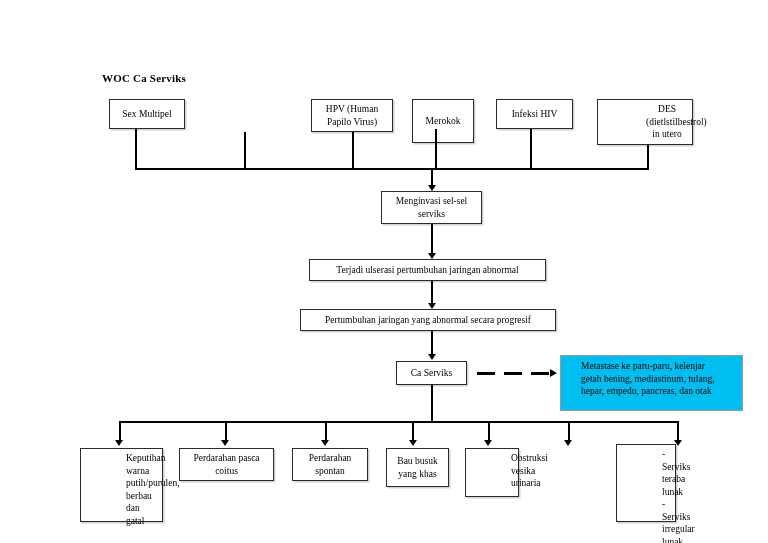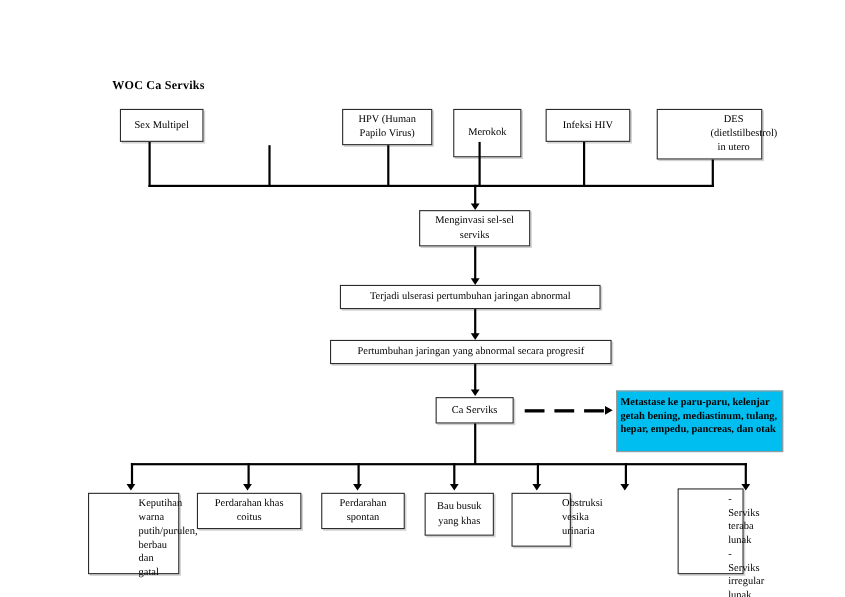--- a/index.html
+++ b/index.html
@@ -153,21 +153,21 @@
 
   <div class="node center shadow" style="left:396px; top:361px; width:71px; height:24px;">
     <span class="txt">Ca Serviks</span>
   </div>
 
   <div class="dash" style="left:477px; top:372px; width:18px;"></div>
   <div class="dash" style="left:504px; top:372px; width:18px;"></div>
   <div class="dash" style="left:531px; top:372px; width:18px;"></div>
   <div class="arrow-right" style="left:550px; top:368.5px;"></div>
 
-  <div class="node highlight topleft" style="left:560px; top:355px; width:152px; height:56px; padding:4px 3px;font-weight:bold;">
+  <div class="node highlight topleft" style="left:560px; top:355px; width:183px; height:56px; padding:4px 20px;">
     <span class="txt">Metastase ke paru-paru, kelenjar getah bening, mediastinum, tulang, hepar, empedu, pancreas, dan otak</span>
   </div>
 
   <div class="vline thin" style="left:431px; top:385px; height:37px;"></div>
 
   <div class="hline" style="left:119px; top:421px; width:560px;"></div>
 
   <div class="vline thin" style="left:119px; top:421px; height:22px;"></div>
   <div class="arrow-down" style="left:115px; top:440px;"></div>
 
@@ -187,21 +187,21 @@
   <div class="arrow-down" style="left:564px; top:440px;"></div>
 
   <div class="vline" style="left:677px; top:421px; height:22px;"></div>
   <div class="arrow-down" style="left:674px; top:440px;"></div>
 
   <div class="node topleft shadow" style="left:80px; top:448px; width:83px; height:74px;">
     <span class="txt">Keputihan warna putih/purulen, berbau dan gatal</span>
   </div>
 
   <div class="node center shadow" style="left:179px; top:448px; width:95px; height:33px;">
-    <span class="txt">Perdarahan khas coitus</span>
+    <span class="txt">Perdarahan pasca coitus</span>
   </div>
 
   <div class="node center shadow" style="left:292px; top:448px; width:76px; height:33px;">
     <span class="txt">Perdarahan spontan</span>
   </div>
 
   <div class="node center shadow" style="left:386px; top:448px; width:63px; height:39px;">
     <span class="txt">Bau busuk yang khas</span>
   </div>
 

